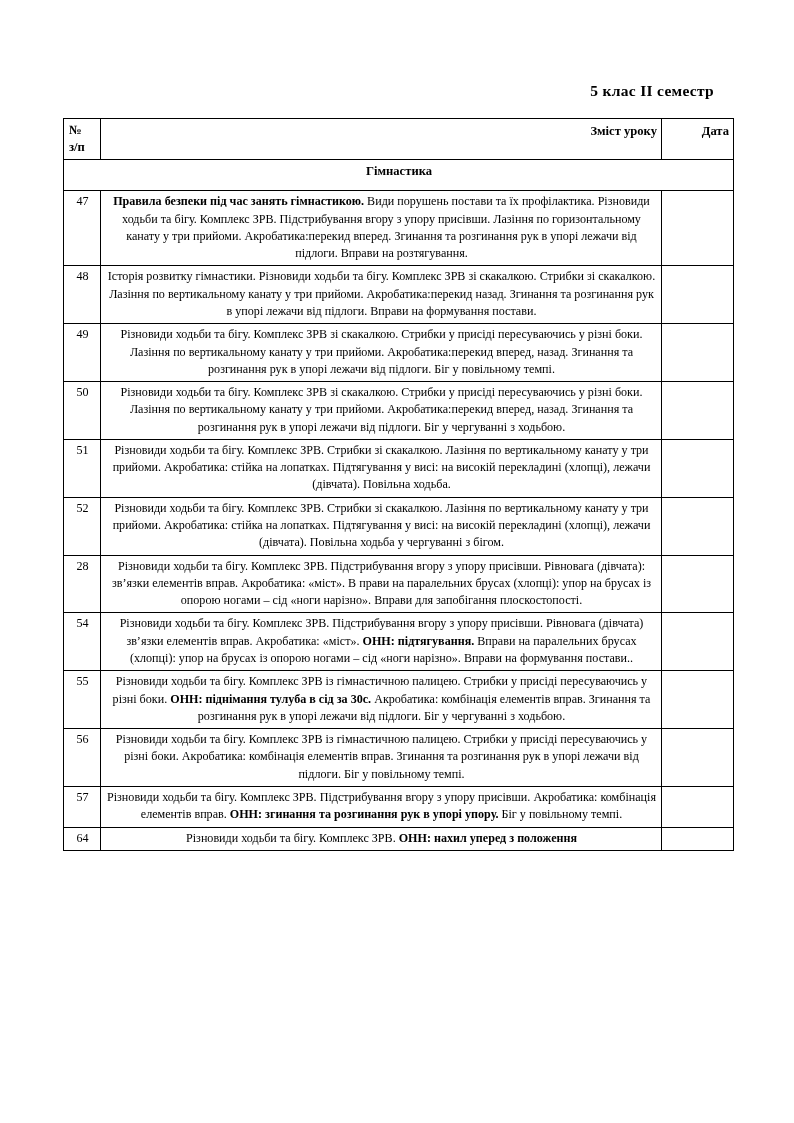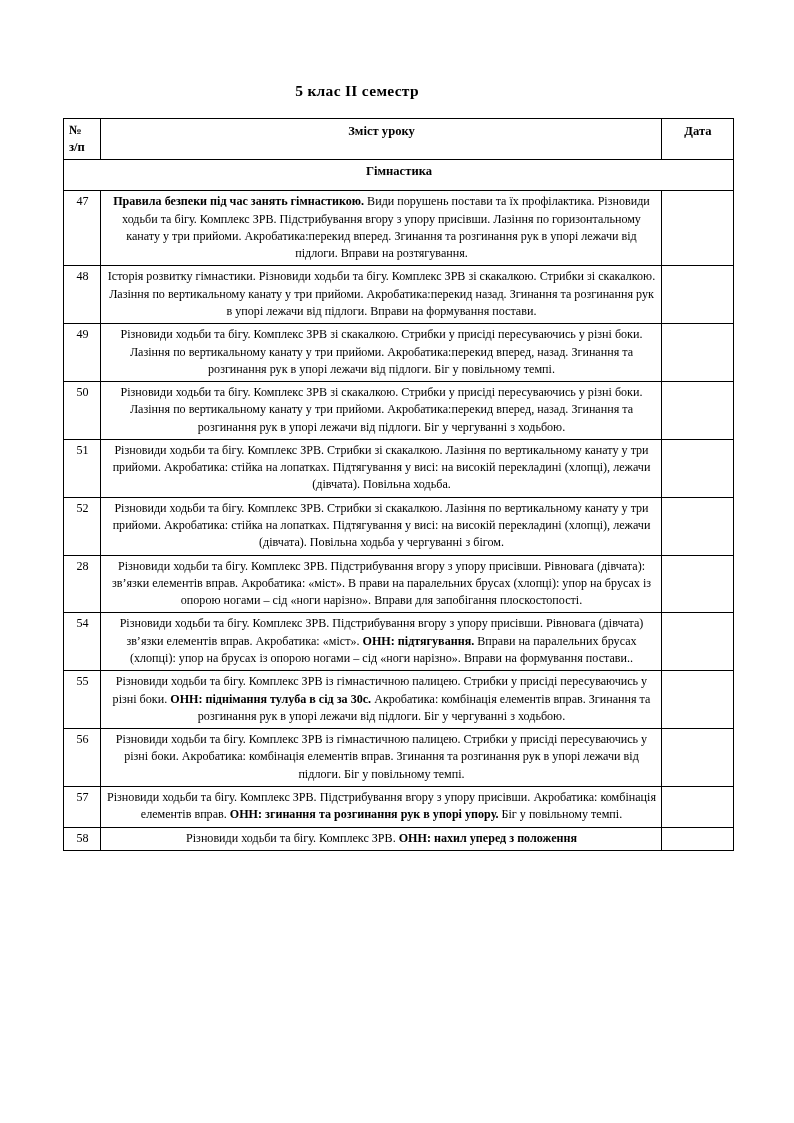--- a/index.html
+++ b/index.html
@@ -23,21 +23,21 @@
     box-sizing: border-box;
     padding: 0;
     background: #ffffff;
   }
 
   .doc-title {
     position: absolute;
     top: 82px;
     left: 0;
     width: 714px;
-    text-align: center;
+    text-align: right;
     font-size: 15.5px;
     font-weight: bold;
     letter-spacing: 0.3px;
   }
 
   .sheet-table {
     position: absolute;
     top: 118px;
     left: 63px;
     width: 670px;
@@ -54,21 +54,21 @@
     line-height: 1.43;
     font-weight: normal;
     text-align: center;
   }
 
   col.col-num   { width: 37px; }
   col.col-body  { width: 561px; }
   col.col-date  { width: 72px; }
 
   .head-row td {
-    text-align: center;
+    text-align: right;
     font-weight: bold;
     vertical-align: top;
     padding-top: 3px;
     font-size: 12.6px;
   }
   .head-row td.head-num {
     text-align: left;
     padding-left: 5px;
     line-height: 1.36;
   }
@@ -176,20 +176,20 @@
           <td class="num-cell">56</td>
           <td class="body-cell"><span>Різновиди ходьби та бігу. Комплекс ЗРВ із гімнастичною палицею. Стрибки у присіді пересуваючись у різні боки. Акробатика: комбінація елементів вправ. Згинання та розгинання рук в упорі лежачи від підлоги. Біг у повільному темпі.</span></td>
           <td class="date-cell"></td>
         </tr>
         <tr>
           <td class="num-cell">57</td>
           <td class="body-cell"><span>Різновиди ходьби та бігу. Комплекс ЗРВ. Підстрибування вгору з упору присівши. Акробатика: комбінація елементів вправ. </span><b>ОНН: згинання та розгинання рук в упорі упору.</b><span> Біг у повільному темпі.</span></td>
           <td class="date-cell"></td>
         </tr>
         <tr>
-          <td class="num-cell">58</td>
+          <td class="num-cell">64</td>
           <td class="body-cell tall-pad"><span>Різновиди ходьби та бігу. Комплекс ЗРВ. </span><b>ОНН: нахил уперед з положення</b></td>
           <td class="date-cell"></td>
         </tr>
       </tbody>
   </table>
 
 </div>
 
 </body></html>

